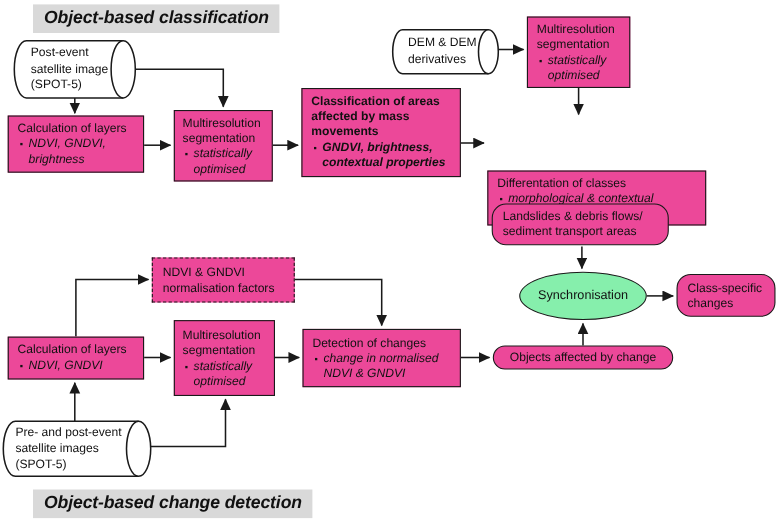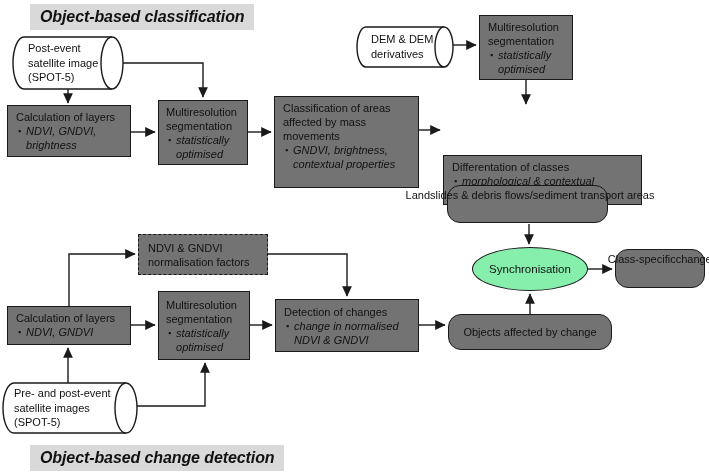--- a/index.html
+++ b/index.html
@@ -7,29 +7,29 @@
     position:relative;width:709px;height:472px;background:#fff;
     font-family:"Liberation Sans",sans-serif;color:#111;overflow:hidden;
   }
   .layer{position:absolute;left:0;top:0;}
   .hdr{
     position:absolute;background:var(--header-bg,#d9d9d9);
     font-weight:bold;font-style:italic;font-size:16px;letter-spacing:-0.1px;
     padding:4px 10px;white-space:nowrap;
   }
   .node{
-    position:absolute;background:#737373;border:1.4px solid var(--line,#1a1a1a);
+    position:absolute;background:#ec4899;border:1.4px solid var(--line,#1a1a1a);
     box-sizing:border-box;font-size:11px;line-height:14px;
     padding:4px 3px 3px 8px;
   }
   .t{white-space:nowrap;}
   .bullet-row{display:flex;gap:5px;}
   .bullet{font-size:8.5px;line-height:14px;flex:0 0 auto;padding-left:2px;}
   .b-lines{font-style:italic;}
-  .rounded{border-radius:13px;display:flex;flex-direction:row;justify-content:center;padding:2px 4px 2px 9px;}
+  .rounded{border-radius:13px;display:flex;flex-direction:column;justify-content:center;padding:2px 4px 2px 9px;}
   .rounded.center{align-items:center;padding:0 4px;}
   .dashed{border-style:dashed;display:flex;flex-direction:column;justify-content:center;padding:2px 4px 2px 9px;}
   .ellipse{
     position:absolute;background:#86efac;border:1.4px solid var(--line,#1a1a1a);
     border-radius:50%;box-sizing:border-box;
     display:flex;align-items:center;justify-content:center;font-size:11.5px;
   }
   .cyl-text{position:absolute;font-size:11px;line-height:14.5px;}
 </style>
 </head>
@@ -107,21 +107,21 @@
     <div class="t">segmentation</div>
     <div class="bullet-row">
       <span class="bullet">▪</span>
       <div class="b-lines">
         <div class="t">statistically</div>
         <div class="t">optimised</div>
       </div>
     </div>
   </div>
 
-  <div class="node" style="left:274px;top:96px;width:145px;height:92px;">
+  <div class="node" style="left:274px;top:80px;width:145px;height:81px;font-weight:bold;">
     <div class="t">Classification of areas</div>
     <div class="t">affected by mass</div>
     <div class="t">movements</div>
     <div class="bullet-row">
       <span class="bullet">▪</span>
       <div class="b-lines">
         <div class="t">GNDVI, brightness,</div>
         <div class="t">contextual properties</div>
       </div>
     </div>
@@ -157,21 +157,21 @@
 
   <div class="ellipse" style="left:472px;top:247px;width:116px;height:44px;">
     <span class="t">Synchronisation</span>
   </div>
 
   <div class="node rounded" style="left:615px;top:249px;width:90px;height:39px;">
     <div class="t">Class-specific</div>
     <div class="t">changes</div>
   </div>
 
-  <div class="node rounded center" style="left:448px;top:314px;width:164px;height:36px;align-items:center;">
+  <div class="node rounded center" style="left:448px;top:314px;width:164px;height:22px;align-items:center;">
     <div class="t">Objects affected by change</div>
   </div>
 
   <div class="node dashed" style="left:138px;top:234px;width:130px;height:41px;">
     <div class="t">NDVI &amp; GNDVI</div>
     <div class="t">normalisation factors</div>
   </div>
 
   <div class="node" style="left:7px;top:306px;width:124px;height:39px;">
     <div class="t">Calculation of layers</div>

